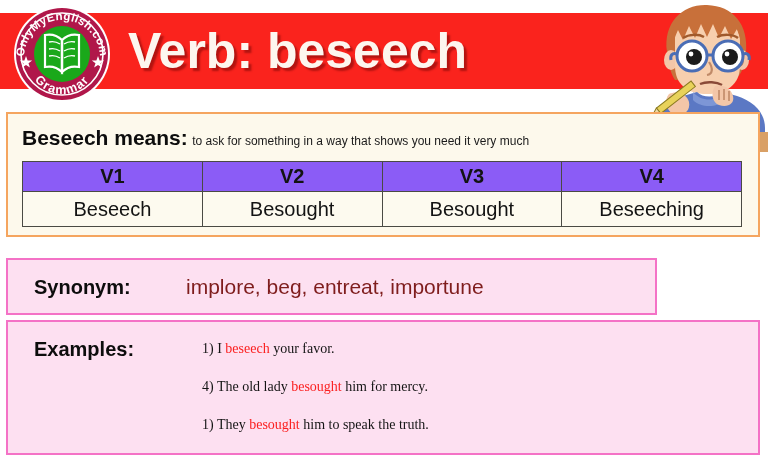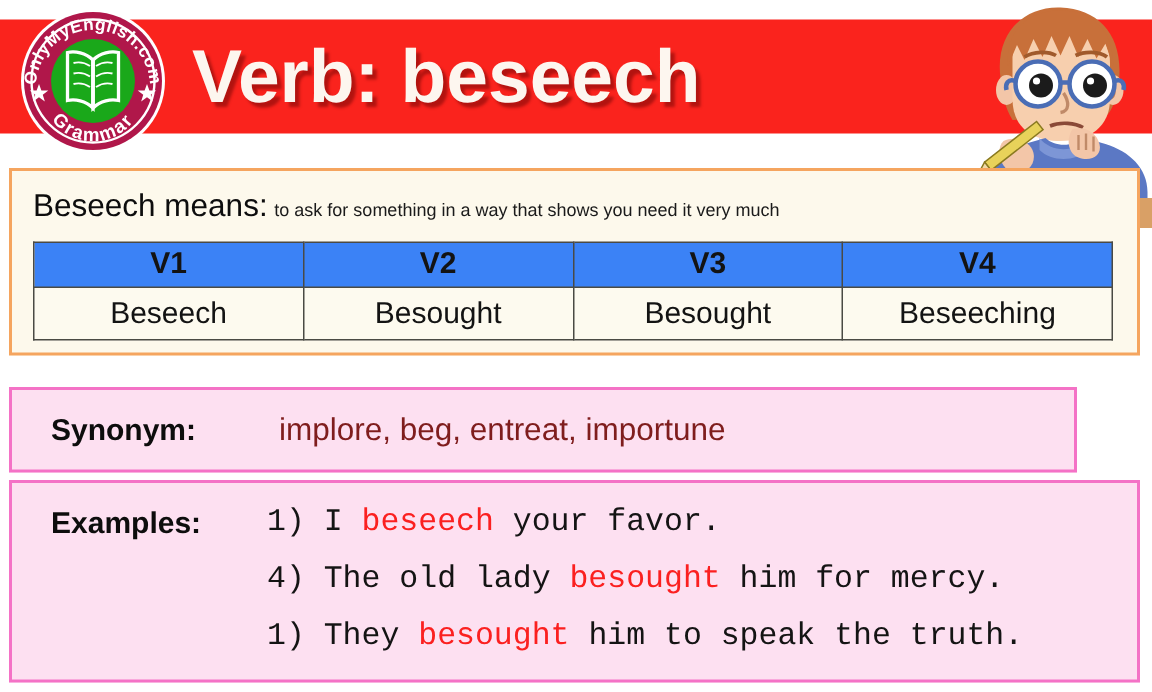--- a/index.html
+++ b/index.html
@@ -90,21 +90,21 @@
   .definition {
     position: absolute;
     left: 14px;
     top: 8px;
     height: 32px;
     line-height: 32px;
     white-space: nowrap;
   }
   .def-label {
     font-size: 21px;
-    font-weight: normal;
+    font-weight: bold;
     color: #0d0d0d;
     font-family: "Liberation Sans", sans-serif;
   }
   .def-text {
     font-size: 12px;
     font-weight: normal;
     color: #1a1a1a;
     font-family: "Liberation Sans", sans-serif;
   }
 
@@ -117,40 +117,40 @@
     border-collapse: collapse;
     table-layout: fixed;
   }
   .verb-table th, .verb-table td {
     border: 1px solid #4a4a44;
     text-align: center;
     font-family: "Liberation Sans", sans-serif;
     color: #131313;
   }
   .verb-table th {
-    background: #3b82f6;
+    background: #8b5cf6;
     height: 29px;
     font-size: 20px;
     font-weight: bold;
     padding: 0;
   }
   .verb-table td {
     background: #fdfaef;
     height: 34px;
     font-size: 20px;
     font-weight: normal;
     padding: 0;
   }
 
   
   .synonym-box {
     position: absolute;
     left: 6px;
     top: 258px;
-    width: 712px;
+    width: 651px;
     height: 57px;
     background: #fde0f1;
     border: 2px solid #f472c6;
     box-sizing: border-box;
   }
   .row-label {
     position: absolute;
     font-size: 20px;
     font-weight: bold;
     color: #0d0d0d;
@@ -186,26 +186,27 @@
     top: 16px;
     text-align: center;
   }
   .examples-list {
     position: absolute;
     left: 170px;
     top: 8px;
     width: 560px;
   }
   .example-line {
-    font-size: 21px;
+    font-size: 14px;
     color: #141414;
-    font-family: Liberation Mono, monospace;
+    font-family: Liberation Serif, serif;
     line-height: 38px;
     height: 38px;
     white-space: nowrap;
+    margin-left: 24px;
   }
   .hl {
     color: #fb2020;
   }
 </style>
 </head>
 <body>
 
 <div id="page">
 

